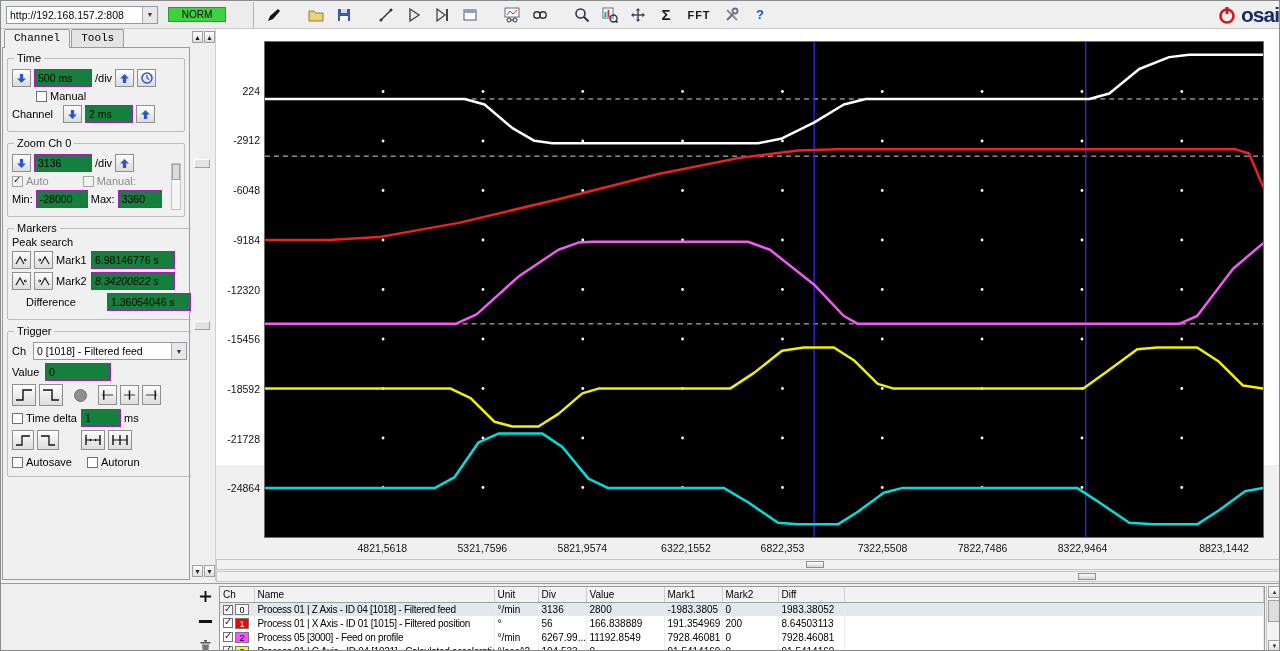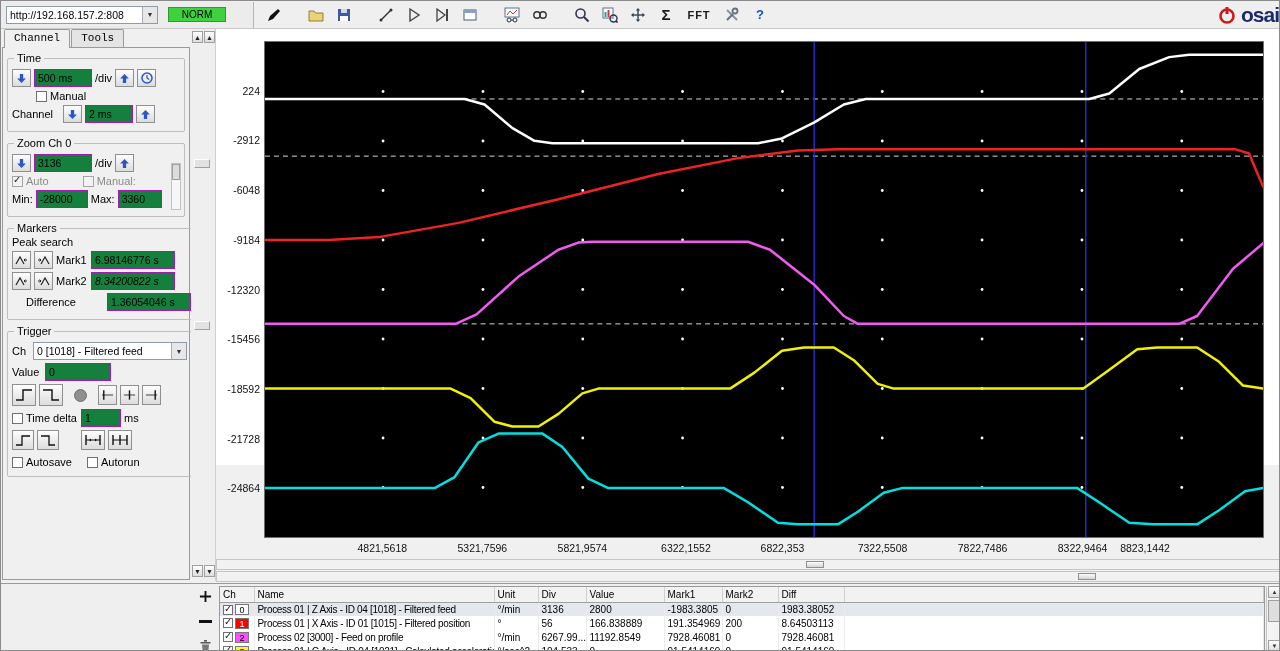--- a/index.html
+++ b/index.html
@@ -535,21 +535,21 @@
     </div>
     <div class="x-axis">
         <div class="xlab" style="left: 166.312px;">4821,5618</div>
         <div class="xlab" style="left: 266.352px; text-align: center;">5321,7596</div>
         <div class="xlab" style="left: 366.391px;">5821,9574</div>
         <div class="xlab" style="left: 466.431px; padding-left: 7px;">6322,1552</div>
         <div class="xlab" style="left: 566.471px;">6822,353</div>
         <div class="xlab" style="left: 666.51px;">7322,5508</div>
         <div class="xlab" style="left: 766.55px;">7822,7486</div>
         <div class="xlab" style="left: 866.589px;">8322,9464</div>
-        <div class="xlab" style="left: 929px;">8823,1442</div>
+        <div class="xlab" style="left: 1008px;">8823,1442</div>
       </div>
     <div class="hslider s1">
       <div class="hthumb" style="left: 589.294px;"></div>
     </div>
     <div class="hslider s2">
       <div class="hthumb" style="left: 861.402px;"></div>
     </div>
   </div>
 
   <div class="bottom">
@@ -616,21 +616,21 @@
               <td>°</td>
               <td>56</td>
               <td>166.838889</td>
               <td>191.354969</td>
               <td>200</td>
               <td>8.64503113</td>
               <td></td>
             </tr>
             <tr>
               <td><span class="cb checked"></span><span class="badge" style="background:#ff50ff;color:#000000">2</span></td>
-              <td class="nm">Process 02 [3000] - Feed on profile</td>
+              <td class="nm">Process 05 [3000] - Feed on profile</td>
               <td>°/min</td>
               <td>6267.99...</td>
               <td>11192.8549</td>
               <td>7928.46081</td>
               <td>0</td>
               <td>7928.46081</td>
               <td></td>
             </tr>
             <tr>
               <td><span class="cb checked"></span><span class="badge" style="background:#ffff00;color:#000000">3</span></td>

